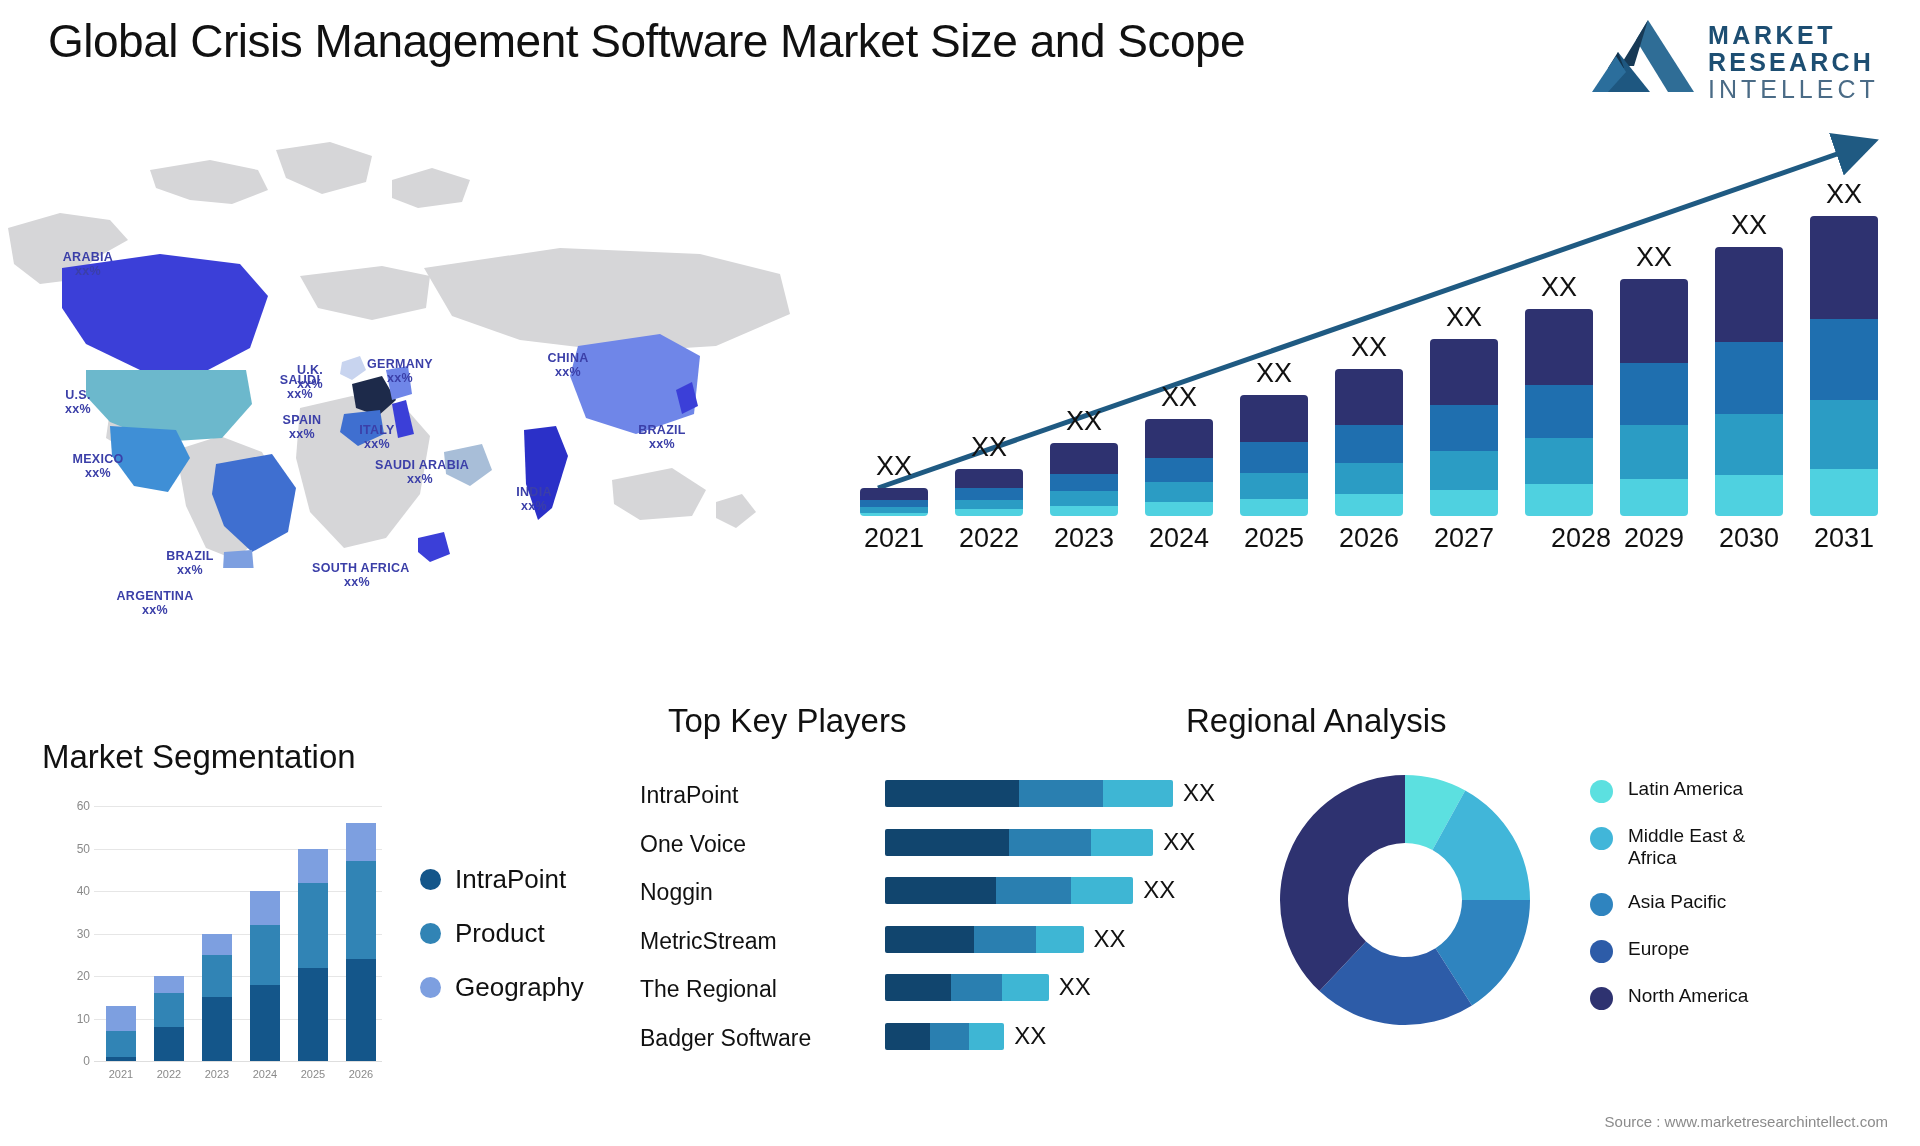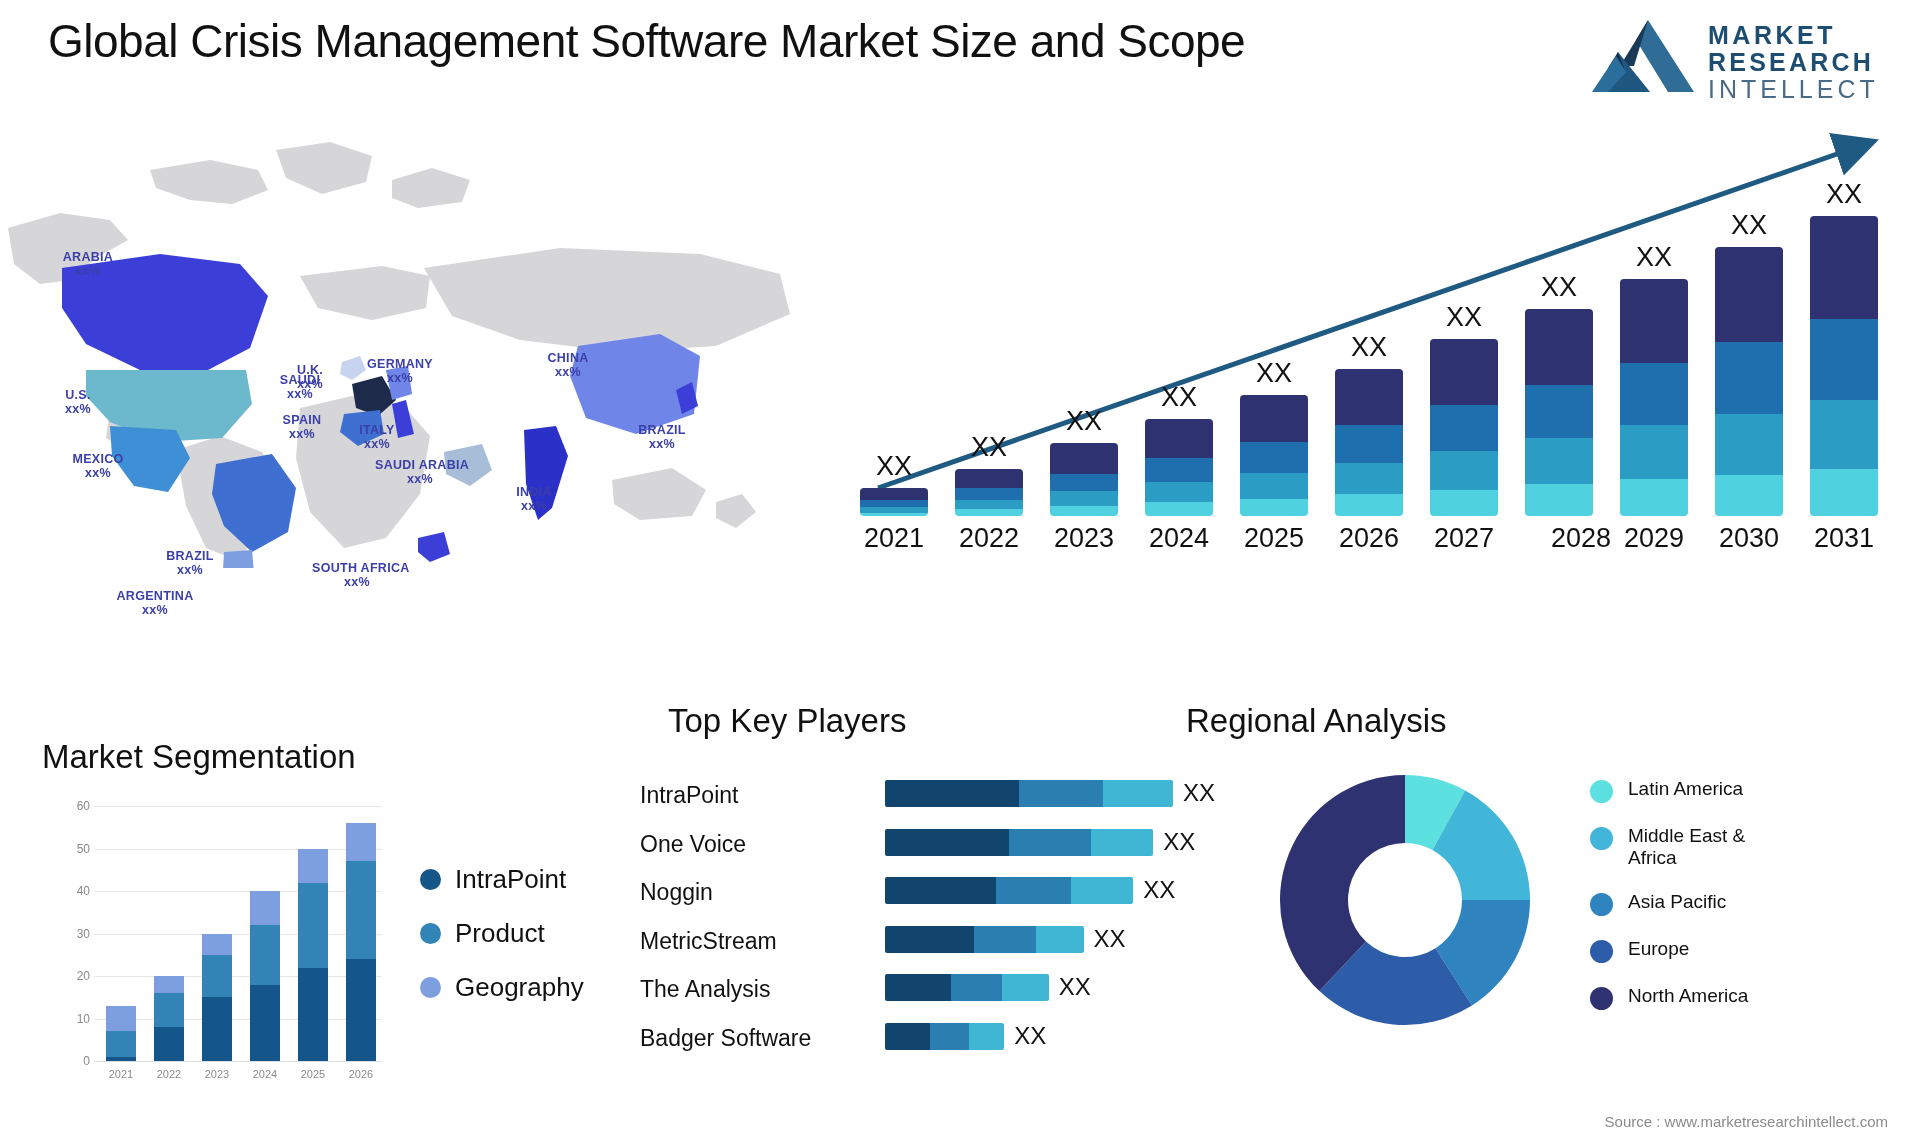--- a/index.html
+++ b/index.html
@@ -376,21 +376,21 @@
         <div class="pl-seg" style="width: 62.5655px; background: rgb(62, 182, 212);"></div>
       </div>
       <div class="pl-val" style="left: 503.276px; top: 176px;">XX</div>
       <div class="pl-name" style="top: 227.5px;">MetricStream</div>
       <div class="pl-bar" style="top: 225.5px; width: 198.621px;">
         <div class="pl-seg" style="width: 89.3793px; background: rgb(17, 69, 110);"></div>
         <div class="pl-seg" style="width: 61.5724px; background: rgb(42, 127, 176);"></div>
         <div class="pl-seg" style="width: 47.669px; background: rgb(62, 182, 212);"></div>
       </div>
       <div class="pl-val" style="left: 453.621px; top: 224.5px;">XX</div>
-      <div class="pl-name" style="top: 276px;">The Analysis</div>
+      <div class="pl-name" style="top: 276px;">The Regional</div>
       <div class="pl-bar" style="top: 274px; width: 163.862px;">
         <div class="pl-seg" style="width: 65.5448px; background: rgb(17, 69, 110);"></div>
         <div class="pl-seg" style="width: 51.6414px; background: rgb(42, 127, 176);"></div>
         <div class="pl-seg" style="width: 46.6759px; background: rgb(62, 182, 212);"></div>
       </div>
       <div class="pl-val" style="left: 418.862px; top: 273px;">XX</div>
       <div class="pl-name" style="top: 324.5px;">Badger Software</div>
       <div class="pl-bar" style="top: 322.5px; width: 119.172px;">
         <div class="pl-seg" style="width: 44.6897px; background: rgb(17, 69, 110);"></div>
         <div class="pl-seg" style="width: 39.7241px; background: rgb(42, 127, 176);"></div>

